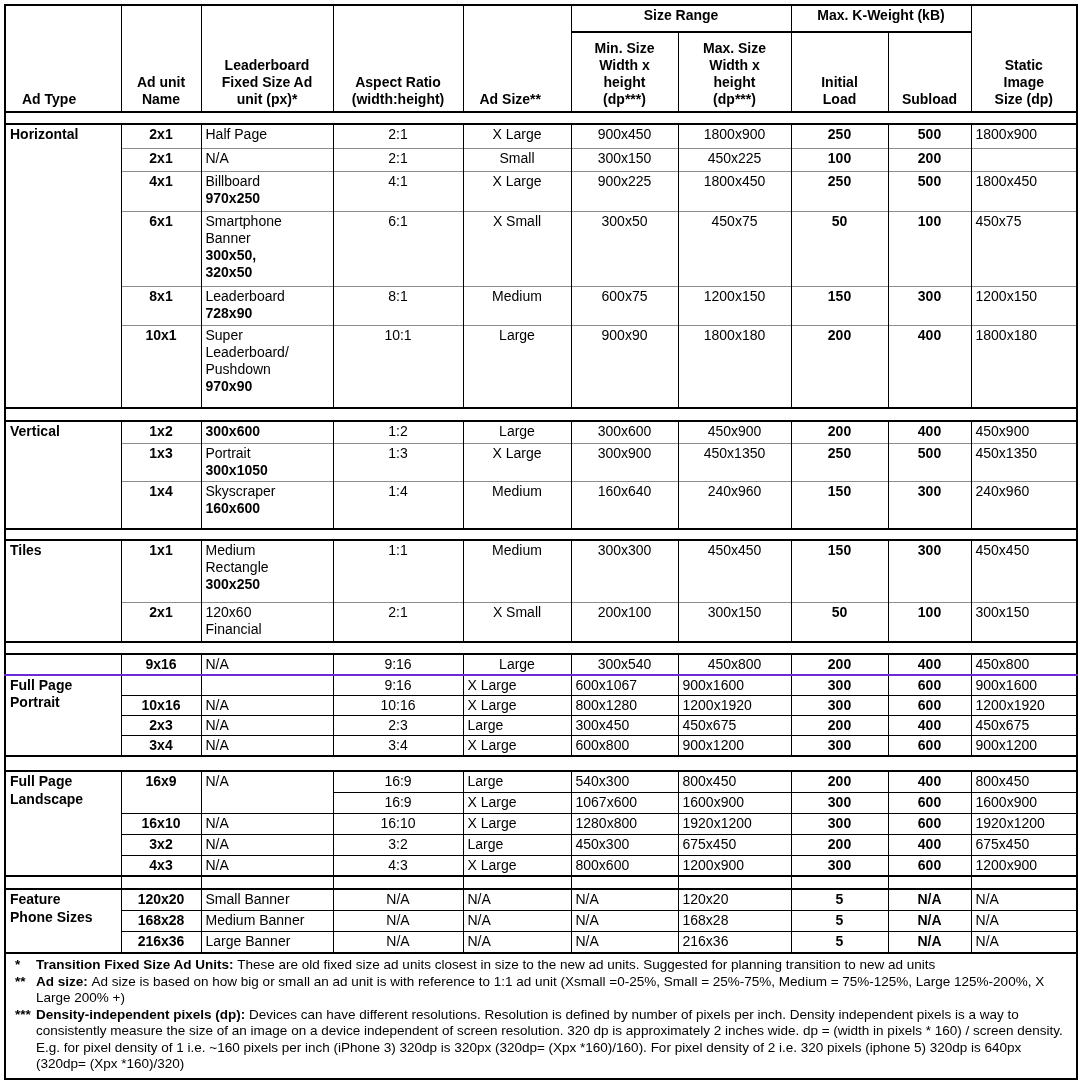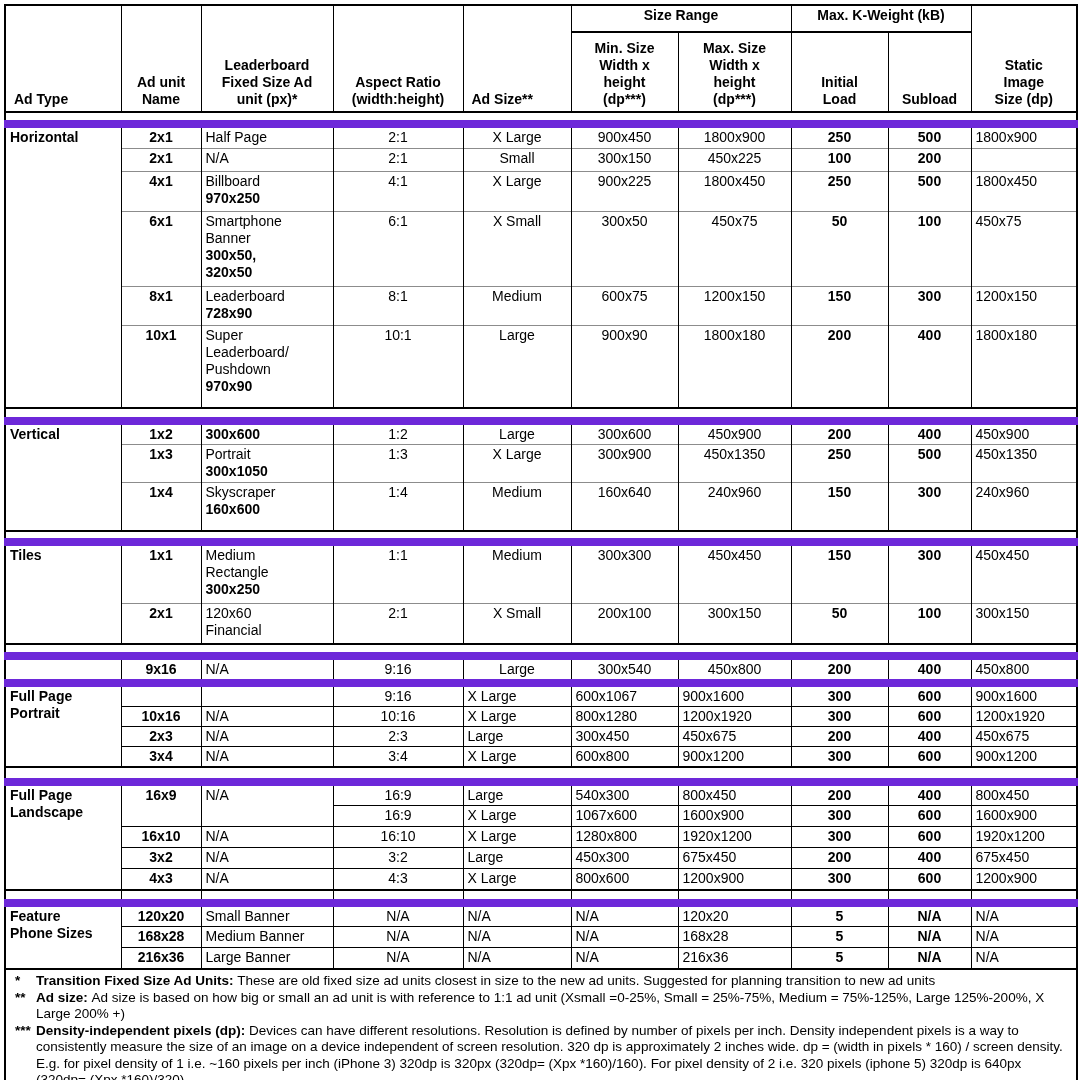--- a/index.html
+++ b/index.html
@@ -3,22 +3,22 @@
 <meta charset="utf-8">
 <style>
   html,body { margin:0; padding:0; background:#ffffff; }
   body { width:1080px; height:1080px; font-family:"Liberation Sans","DejaVu Sans",sans-serif; color:#000; }
   .page { padding:4px; }
   table { border-collapse:collapse; table-layout:fixed; width:1072px; border:2px solid #000; background:#fff; }
   th, td { border-left:1px solid #000; border-right:1px solid #000; border-top:none; border-bottom:none;
            font-size:14px; line-height:1.22; vertical-align:top; padding:1px 4px 1px 4px; overflow:hidden; }
   thead th { font-weight:bold; white-space:pre-line; text-align:center; vertical-align:bottom; padding-bottom:3px; }
   thead th.group { vertical-align:middle; border-bottom:2px solid #000; padding-bottom:7px; }
-  thead th.ha-left { text-align:left; padding-left:8px; }
-  tbody tr.sec-first { border-top:8px solid #6d28d9; }
+  thead th.ha-left { text-align:left; padding-left:16px; }
+  tbody tr.sec-first { border-top:2px solid #6d28d9; }
   tbody tr.inner-light { border-top:1px solid #8c8c8c; }
   tbody tr.inner-dark { border-top:1.5px solid #000; }
   tbody tr.spacer { border-top:2px solid #000; border-bottom:2px solid #000; }
   tbody tr.spacer td.full { border-left:none; border-right:none; padding:0; }
   td.adtype { font-weight:bold; text-align:left; white-space:pre-line; }
   td.name { font-weight:bold; text-align:center; }
   td.trans { text-align:left; }
   td.c { text-align:center; }
   td.l { text-align:left; }
   td.bold { font-weight:bold; }

